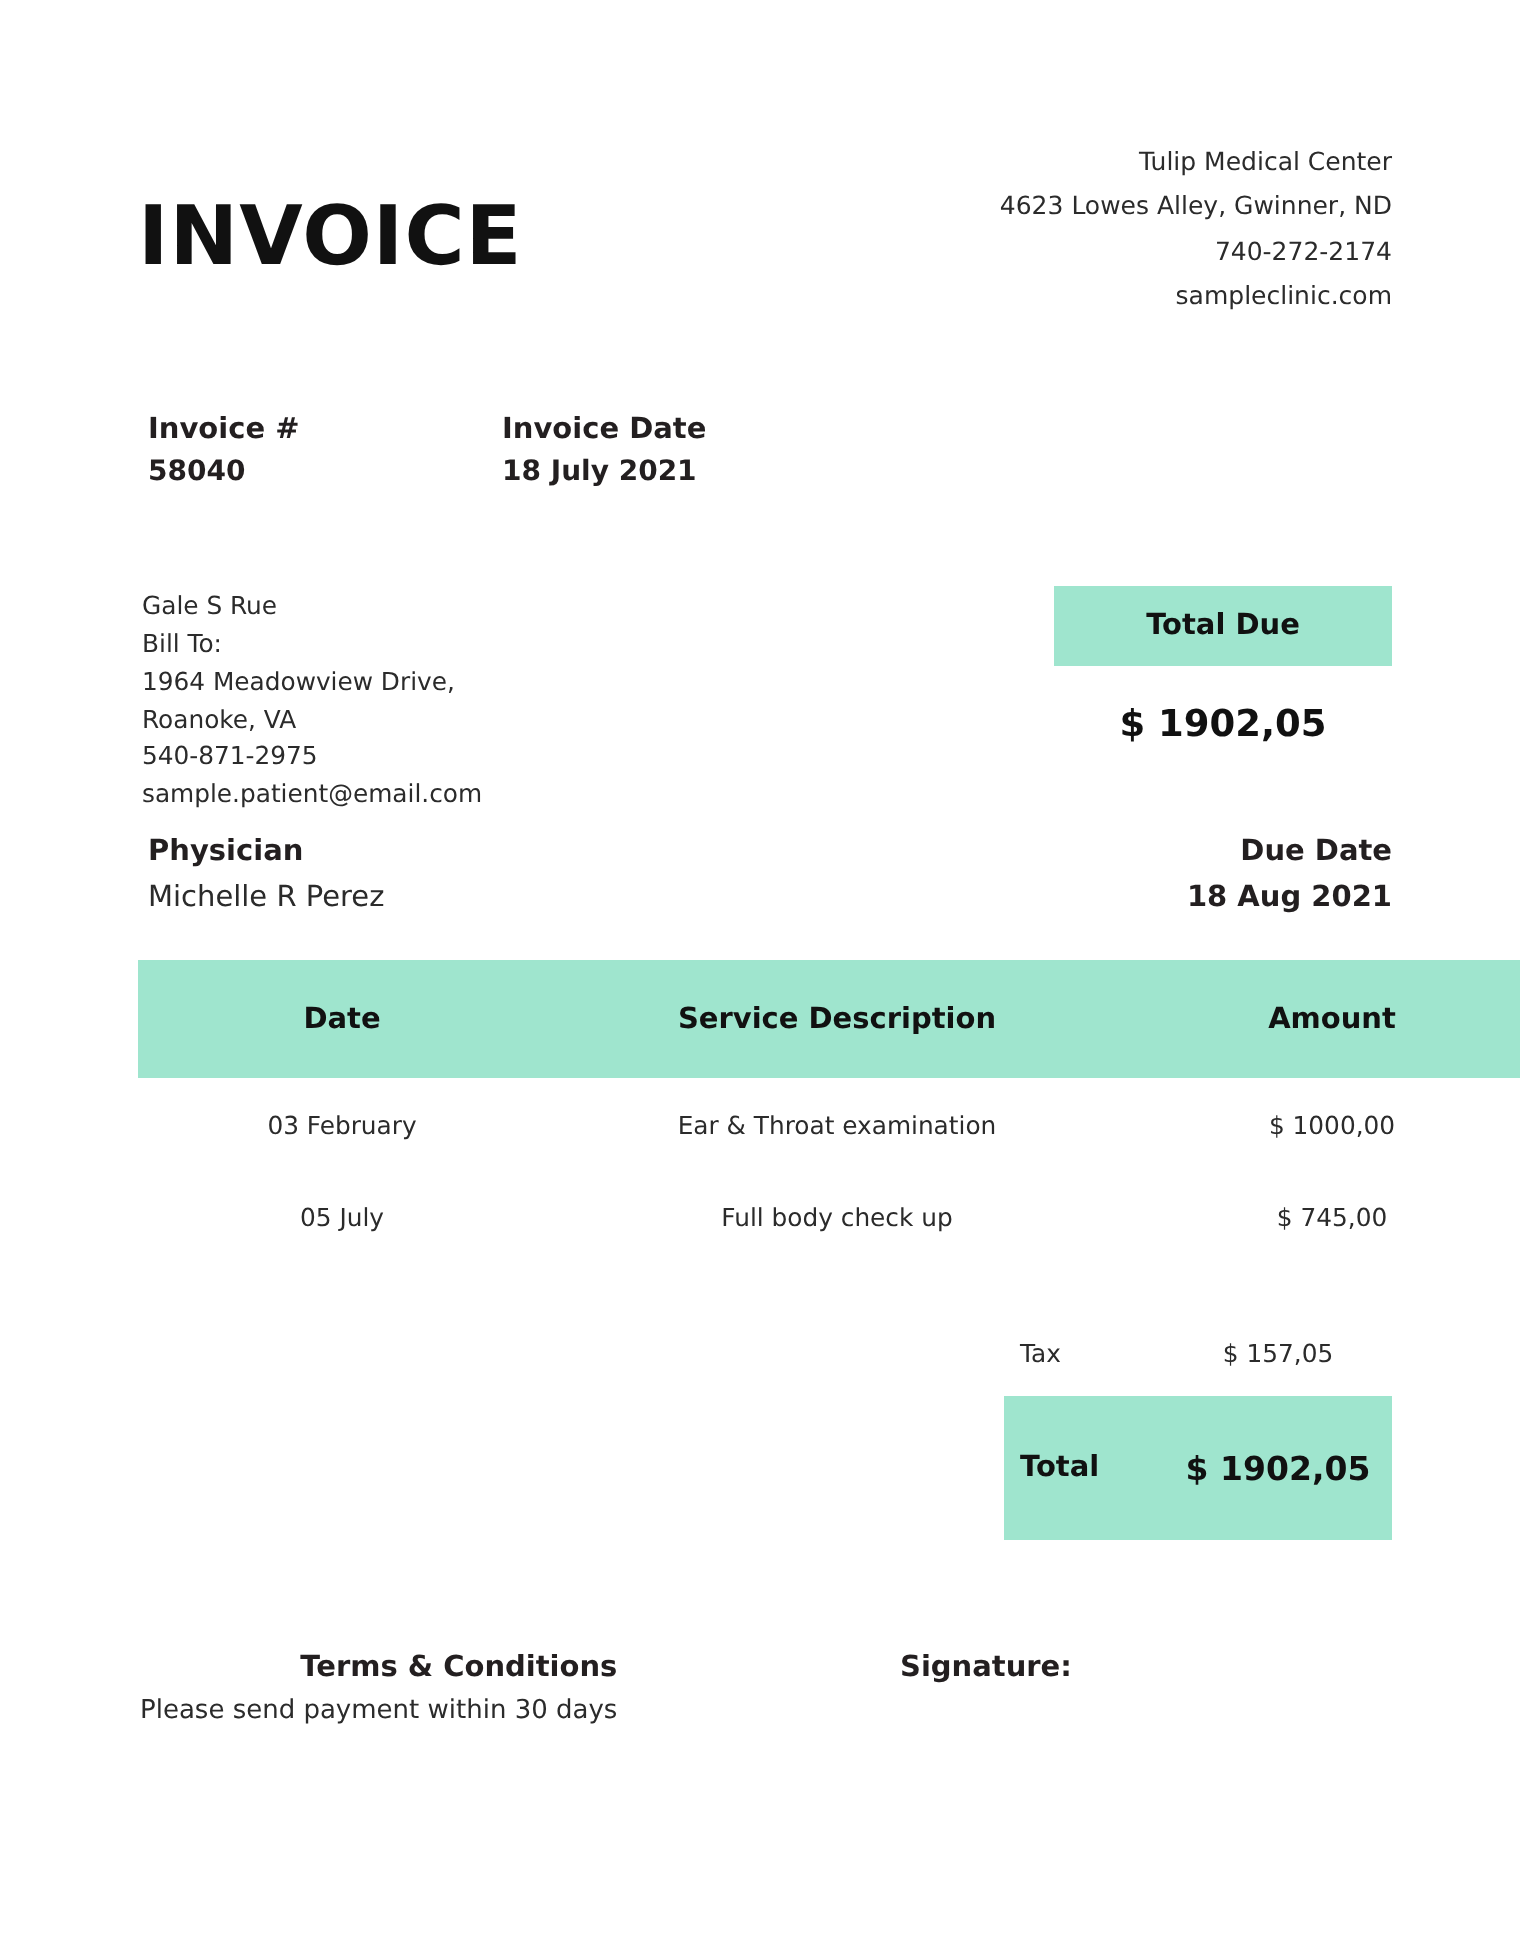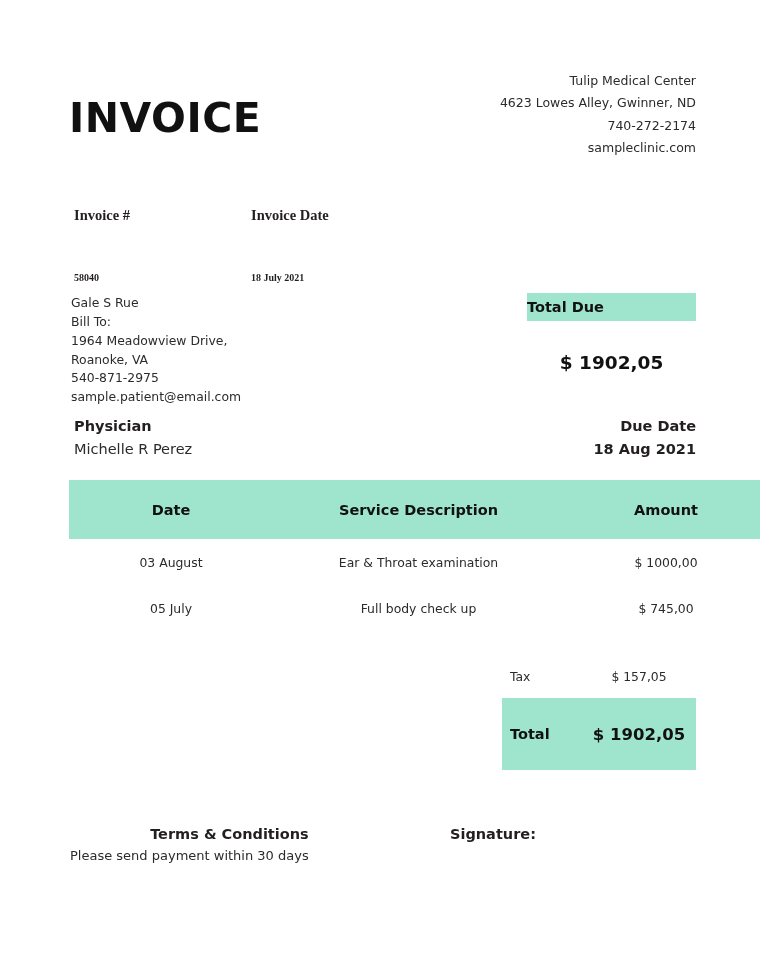--- a/index.html
+++ b/index.html
@@ -48,56 +48,55 @@
     line-height: 1.78;
     color: #2b2b2b;
   }
 
   
   .meta {
     position: absolute;
     left: 74px;
     top: 204px;
     display: flex;
-    font-family: Liberation Serif, serif;
   }
   .meta-col { margin-right: 0; }
   .meta-col.num { width: 177px; }
   .meta-label {
     font-size: 14.5px;
     font-weight: bold;
     line-height: 1.55;
   }
   .meta-value {
-    font-size: 10px;
+    font-size: 14px;
     font-weight: bold;
     line-height: 1.55;
-    margin-top: 44px;
   }
 
   
   .bill-to {
     position: absolute;
     left: 71px;
     top: 294px;
     font-size: 12.4px;
     line-height: 1.52;
     color: #2b2b2b;
   }
 
   
   .total-due-box {
     position: absolute;
     left: 527px;
     top: 293px;
     width: 169px;
-    height: 28px;
+    height: 40px;
     background: #9FE5CE;
     display: flex;
     align-items: center;
+    justify-content: center;
   }
   .total-due-label {
     font-size: 14.5px;
     font-weight: bold;
     color: #111111;
   }
   .total-due-amount {
     position: absolute;
     left: 527px;
     top: 352px;
@@ -299,21 +298,21 @@
   <table class="items">
     <thead>
       <tr>
         <th class="col-date">Date</th>
         <th class="col-desc">Service Description</th>
         <th class="col-amt">Amount</th>
       </tr>
     </thead>
     <tbody>
       <tr>
-        <td>03 August</td>
+        <td>03 February</td>
         <td>Ear &amp; Throat examination</td>
         <td>$ 1000,00</td>
       </tr>
       <tr>
         <td>05 July</td>
         <td>Full body check up</td>
         <td>$ 745,00</td>
       </tr>
     </tbody>
   </table>

